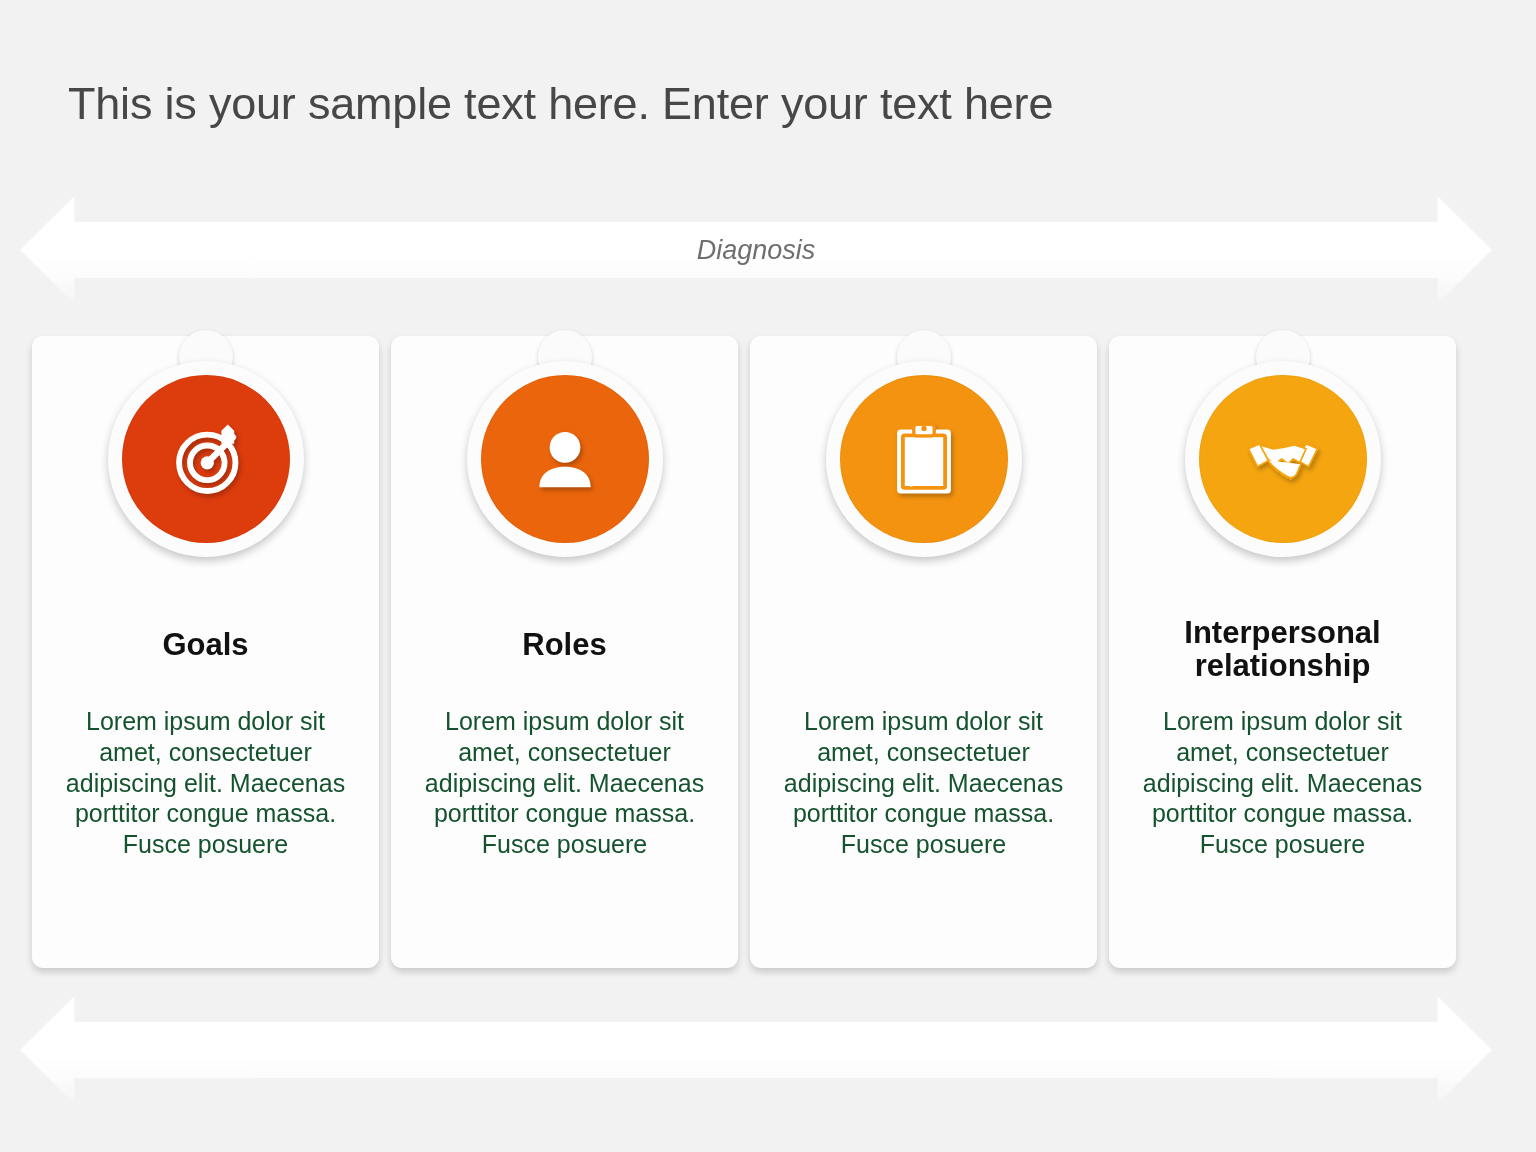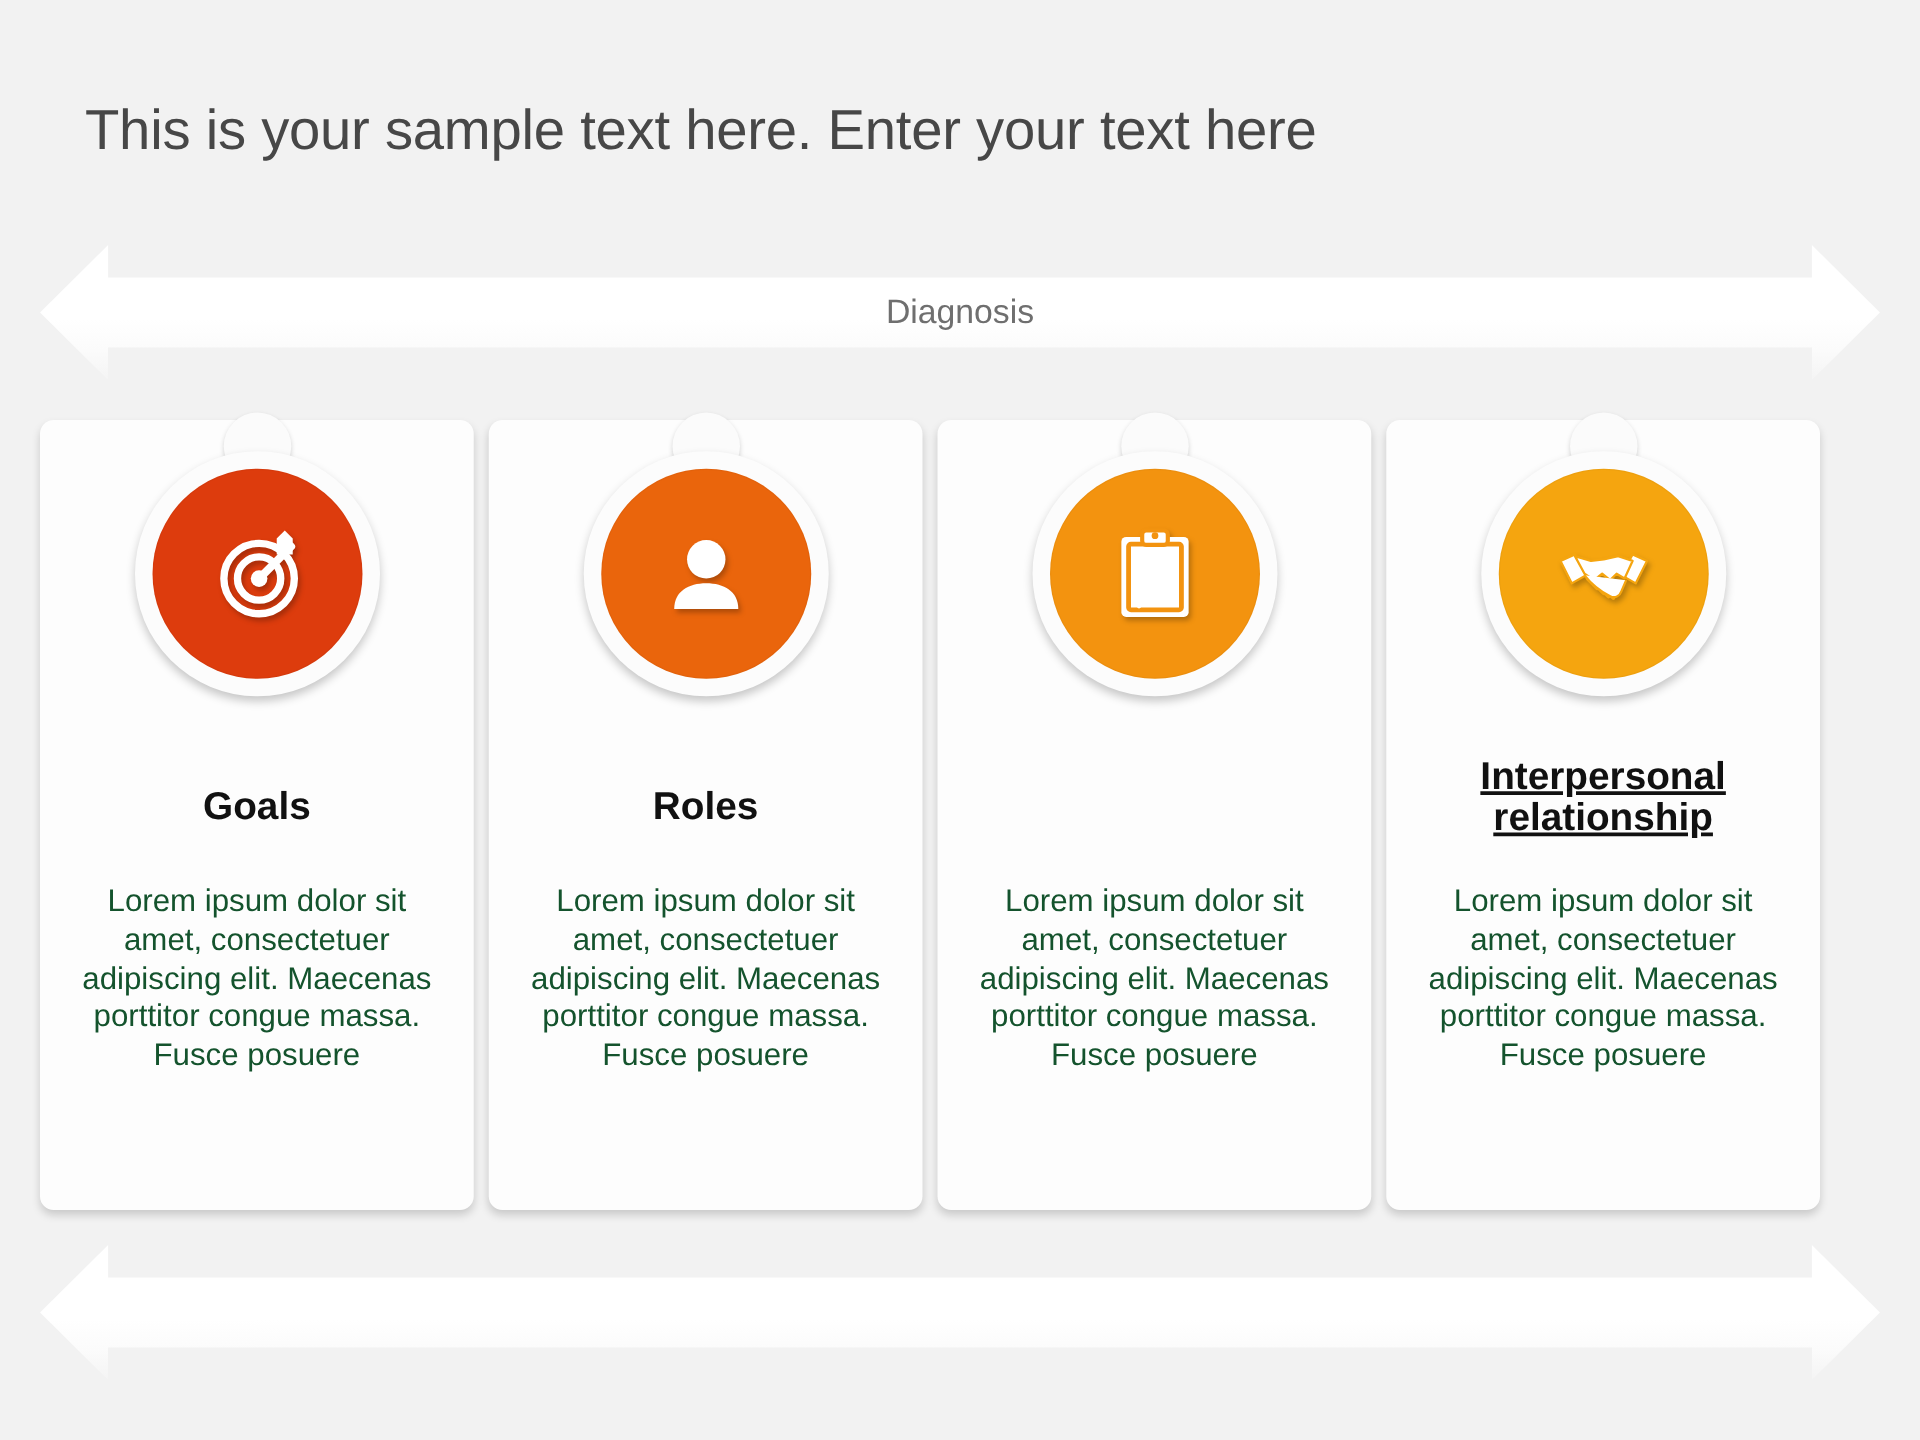--- a/index.html
+++ b/index.html
@@ -19,23 +19,24 @@
     font-size:45px;
     color:#474747;
     font-weight:400;
     letter-spacing:-0.2px;
     white-space:nowrap;
   }
 
   
   .arrow-band{
     position:absolute;
-    left:32px;
+    left:20px;
     width:1472px;
     height:108px;
+    font-style:italic;
   }
   .arrow-band.top{top:196px;}
   .arrow-band.bottom{top:996px;}
 
   .arrow-shape{
     position:absolute;inset:0;
     background:linear-gradient(180deg,#ffffff 0%,#ffffff 55%,#fbfbfb 78%,#f4f4f4 100%);
     -webkit-clip-path:polygon(
         0% 50%,
         3.7% 0%,
@@ -134,21 +135,21 @@
   .card-heading{
     position:absolute;
     left:18px;right:18px;
     top:292px;
     text-align:center;
     font-size:31px;
     font-weight:700;
     color:#111111;
     line-height:1.08;
   }
-  .card.two-line .card-heading{top:268px;text-decoration:underline;}
+  .card.two-line .card-heading{top:280px;}
 
   .card-body{
     position:absolute;
     left:22px;right:22px;
     top:370px;
     text-align:center;
     font-size:25px;
     line-height:1.23;
     color:#14532d;
   }

